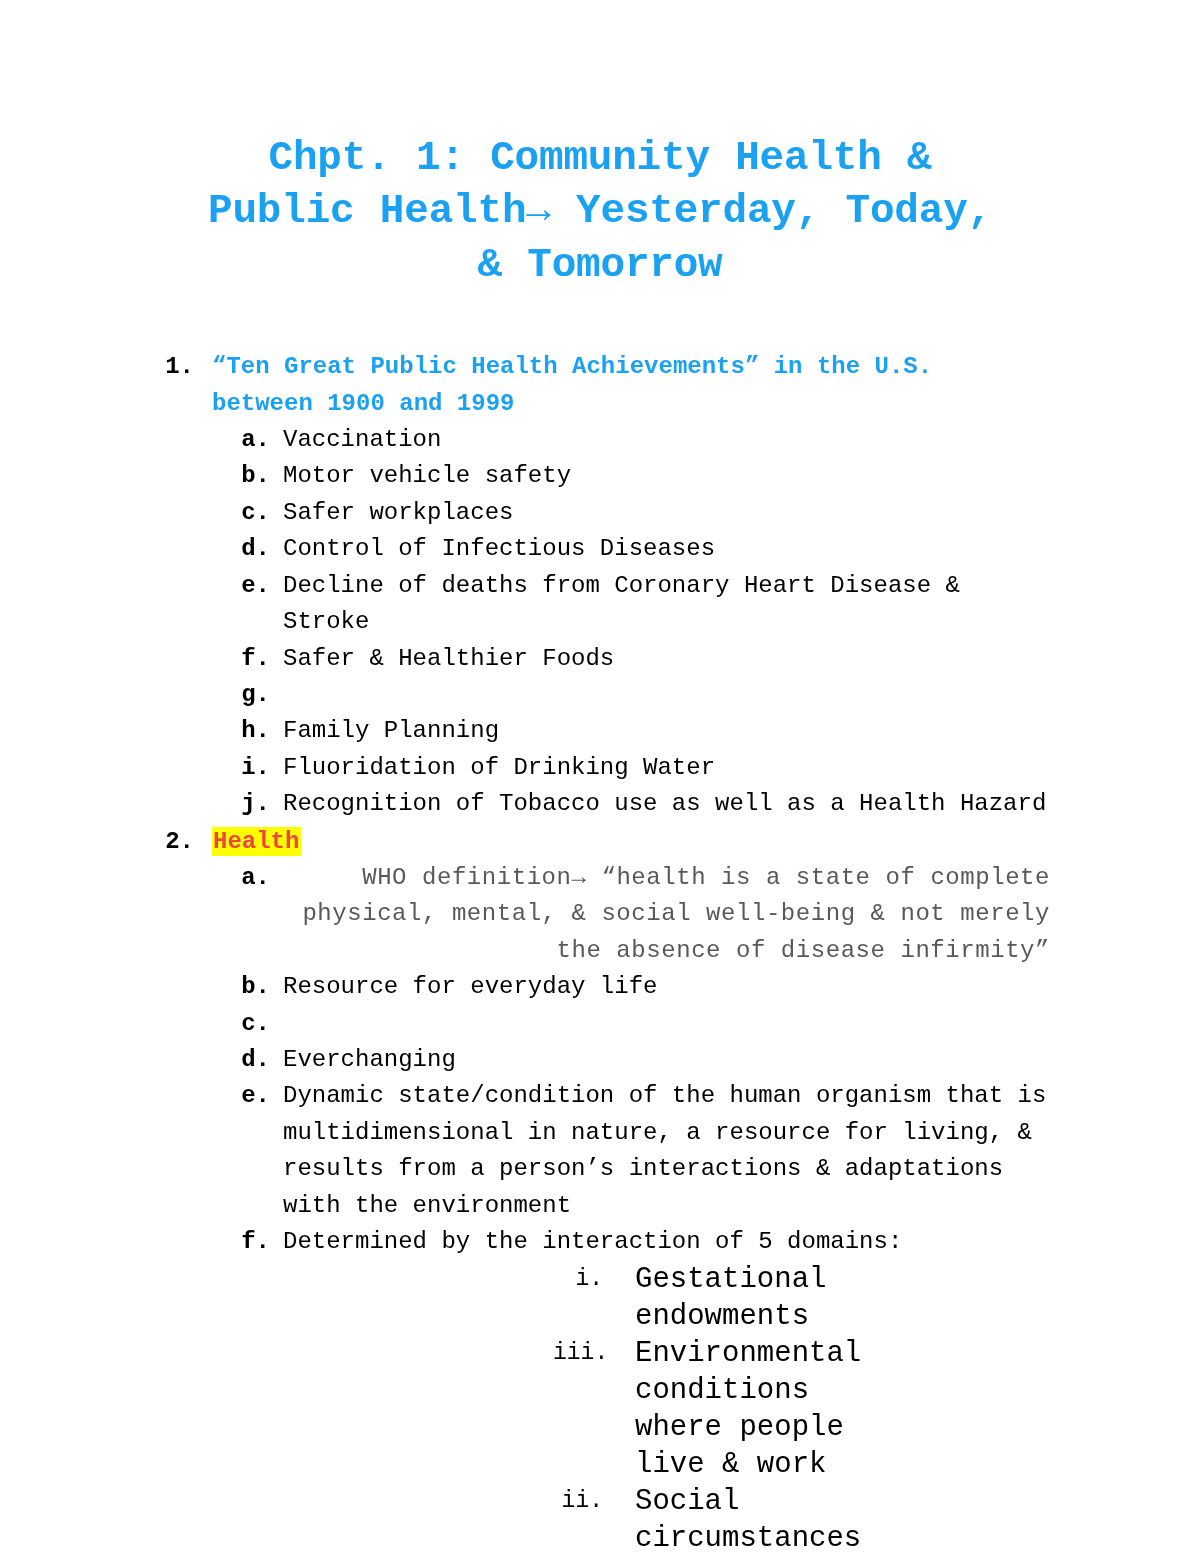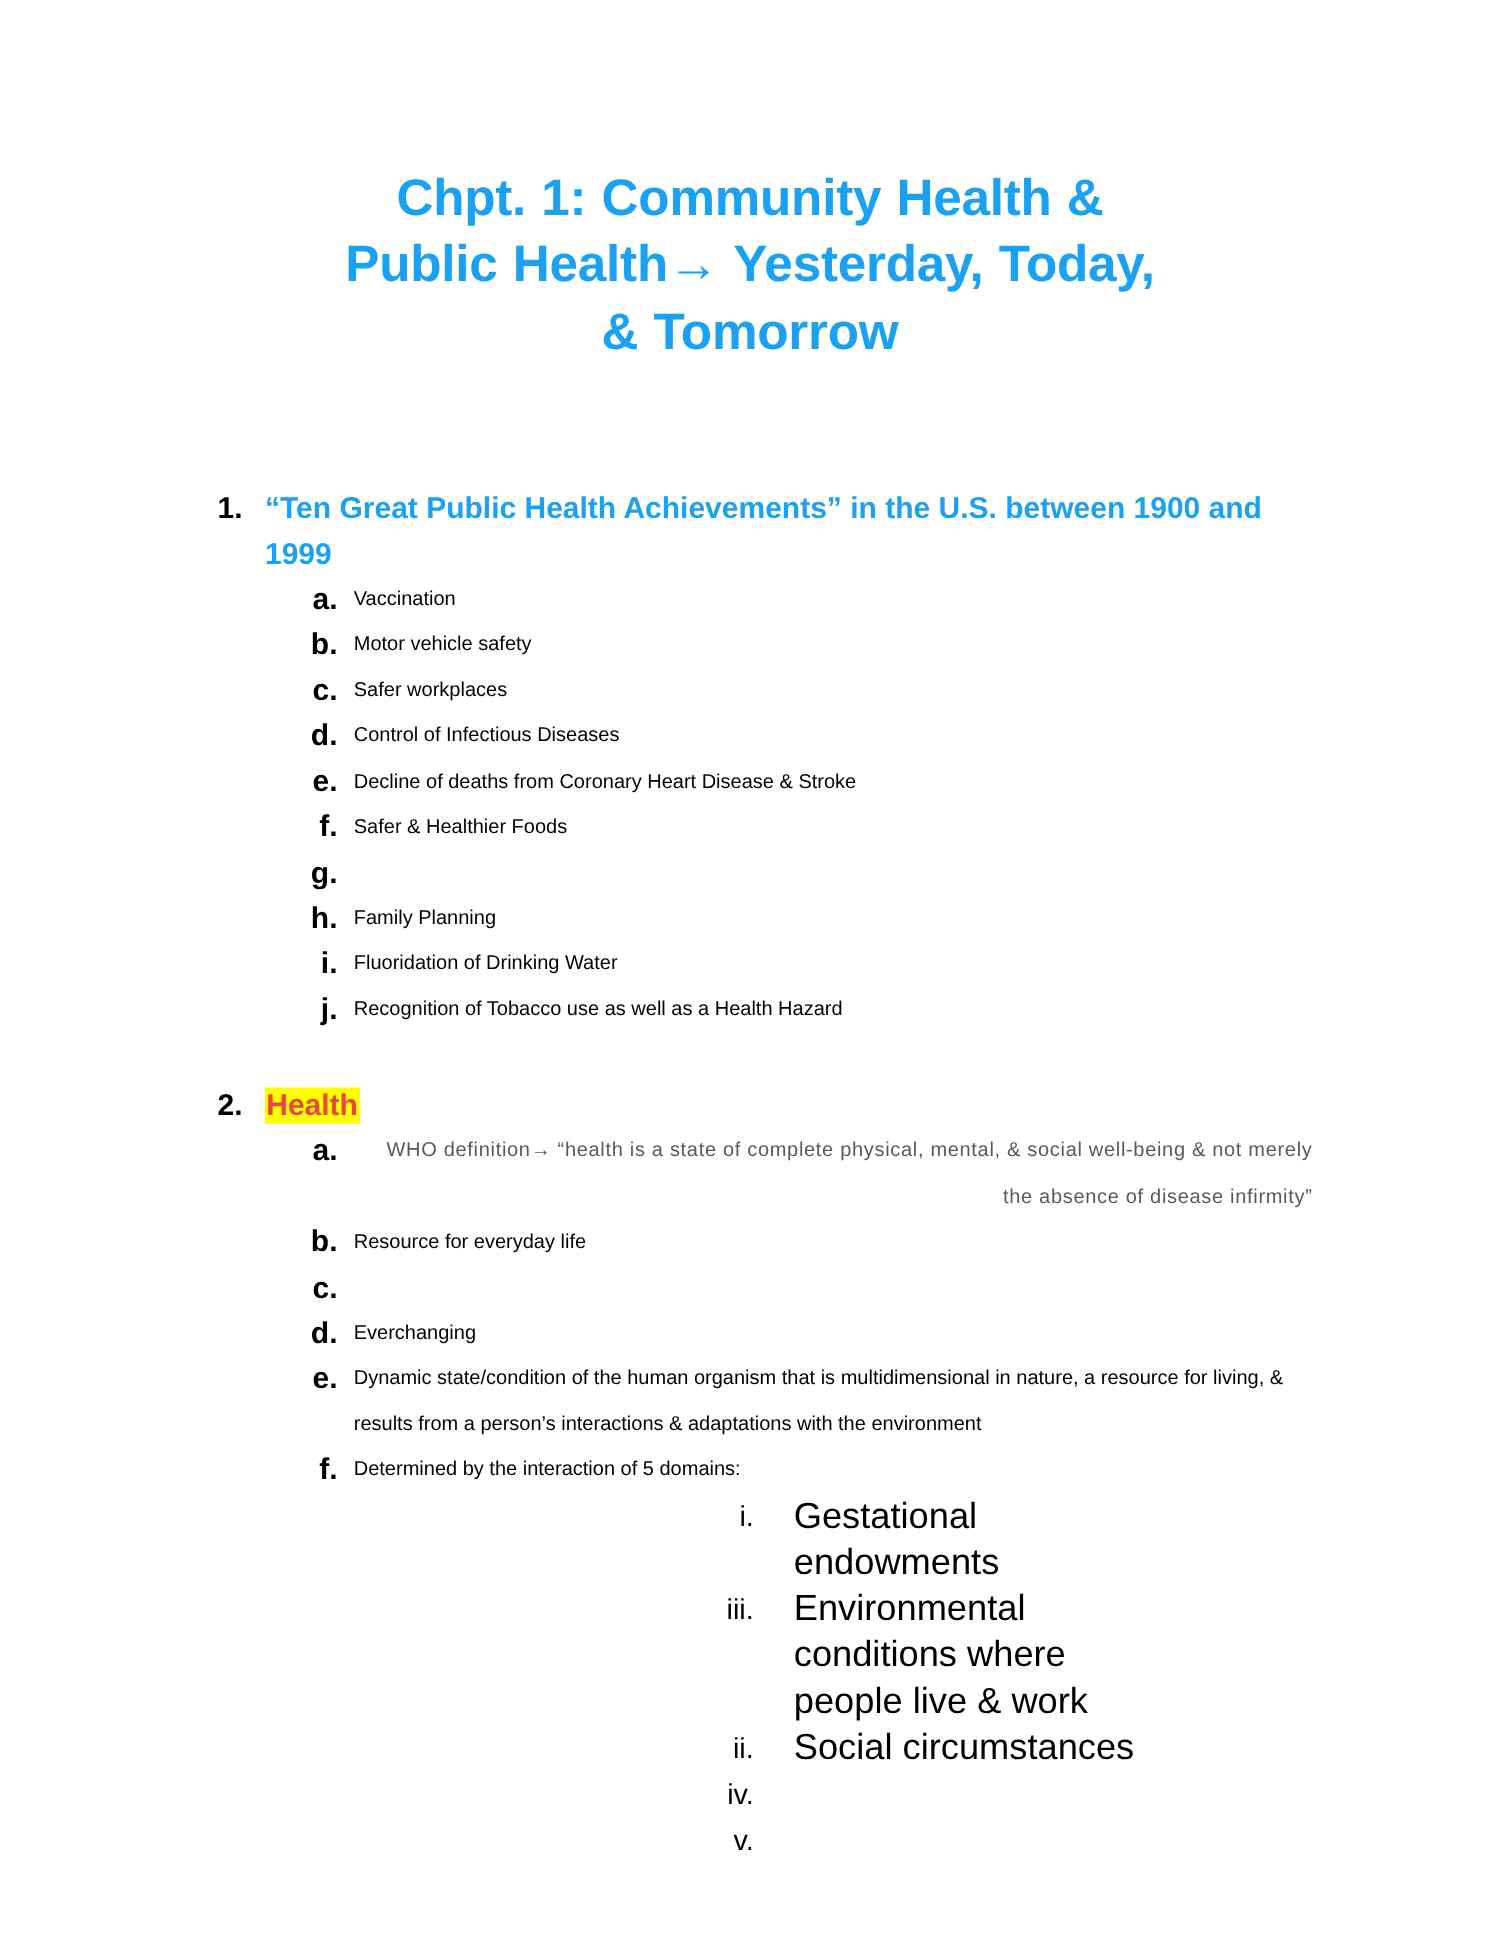--- a/index.html
+++ b/index.html
@@ -16,20 +16,21 @@
     overflow: hidden;
     position: relative;
   }
 
   .page {
     width: 1200px;
     height: 1553px;
     background: #ffffff;
     padding: 0;
     position: relative;
+    font-family: Liberation Mono, monospace;
   }
 
   
   .doc-title {
     margin: 0;
     padding: 0 160px;
     padding-top: 132px;
     text-align: center;
     font-size: 41px;
     font-weight: bold;
@@ -68,21 +69,20 @@
     font-size: 24px;
     line-height: 37px;
     color: #000000;
   }
   .lvl1-text {
     font-size: 24px;
     line-height: 37px;
     font-weight: bold;
     color: #1ba1f2;
     display: block;
-    margin-top: 40px;
   }
   .lvl1-text.highlight-wrap {
     display: block;
   }
   .hl {
     background: #ffff00;
     color: #ef4444;
     font-weight: bold;
     padding: 1px 2px 1px 1px;
   }
@@ -104,21 +104,21 @@
     left: 238px;
     top: 0;
     width: 32px;
     text-align: right;
     font-weight: bold;
     font-size: 24px;
     line-height: 36.5px;
     color: #000000;
   }
   .lvl2-text {
-    font-size: 16px;
+    font-size: 24px;
     line-height: 36.5px;
     color: #000000;
     display: block;
   }
   .lvl2-text.grey {
     color: #595959;
     letter-spacing: 0.55px;
     text-align: right;
   }
   .lvl2-text i { font-style: italic; }

